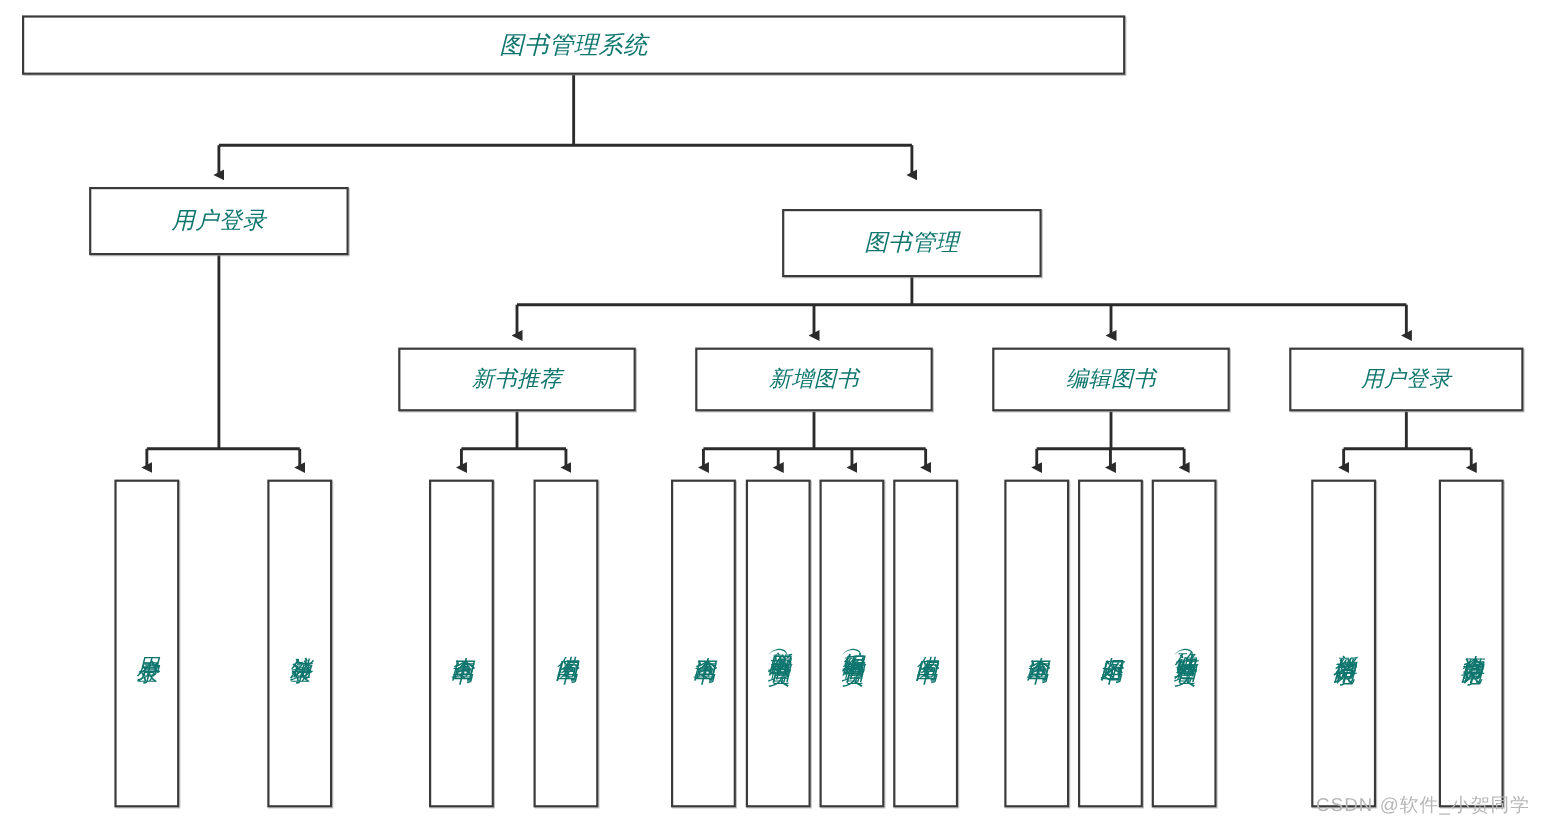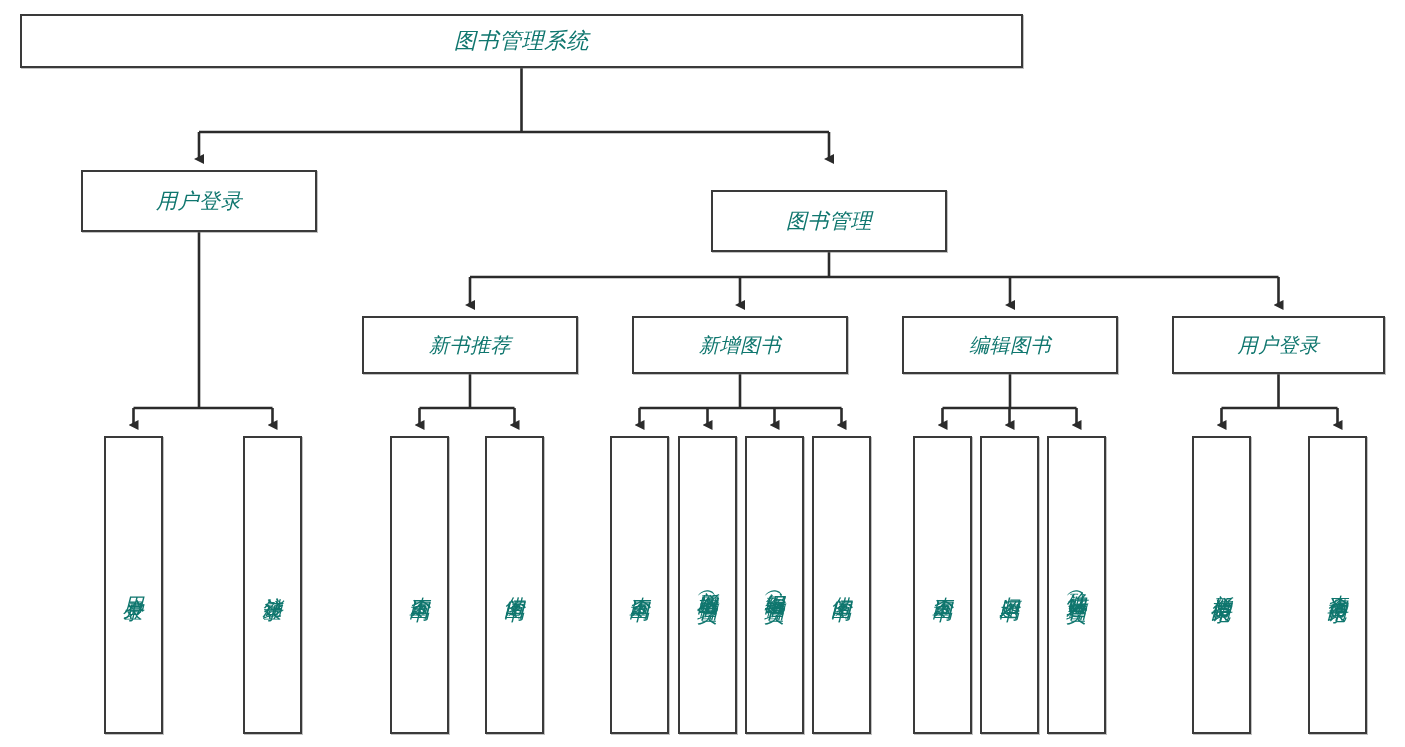--- a/index.html
+++ b/index.html
@@ -172,14 +172,15 @@
         <span class="node-label">确认归还（管理员）</span>
       </div>
       <div class="node-box leaf vertical" style="left: 1192px; top: 436px; width: 59px; height: 298px;">
         <span class="node-label">新增借阅记录</span>
       </div>
       <div class="node-box leaf vertical" style="left: 1308px; top: 436px; width: 59px; height: 298px;">
         <span class="node-label">查询借阅记录</span>
       </div>
     </div>
 
+  <div class="watermark">CSDN @软件_小贺同学</div>
 
 </div>
 
 </body></html>

